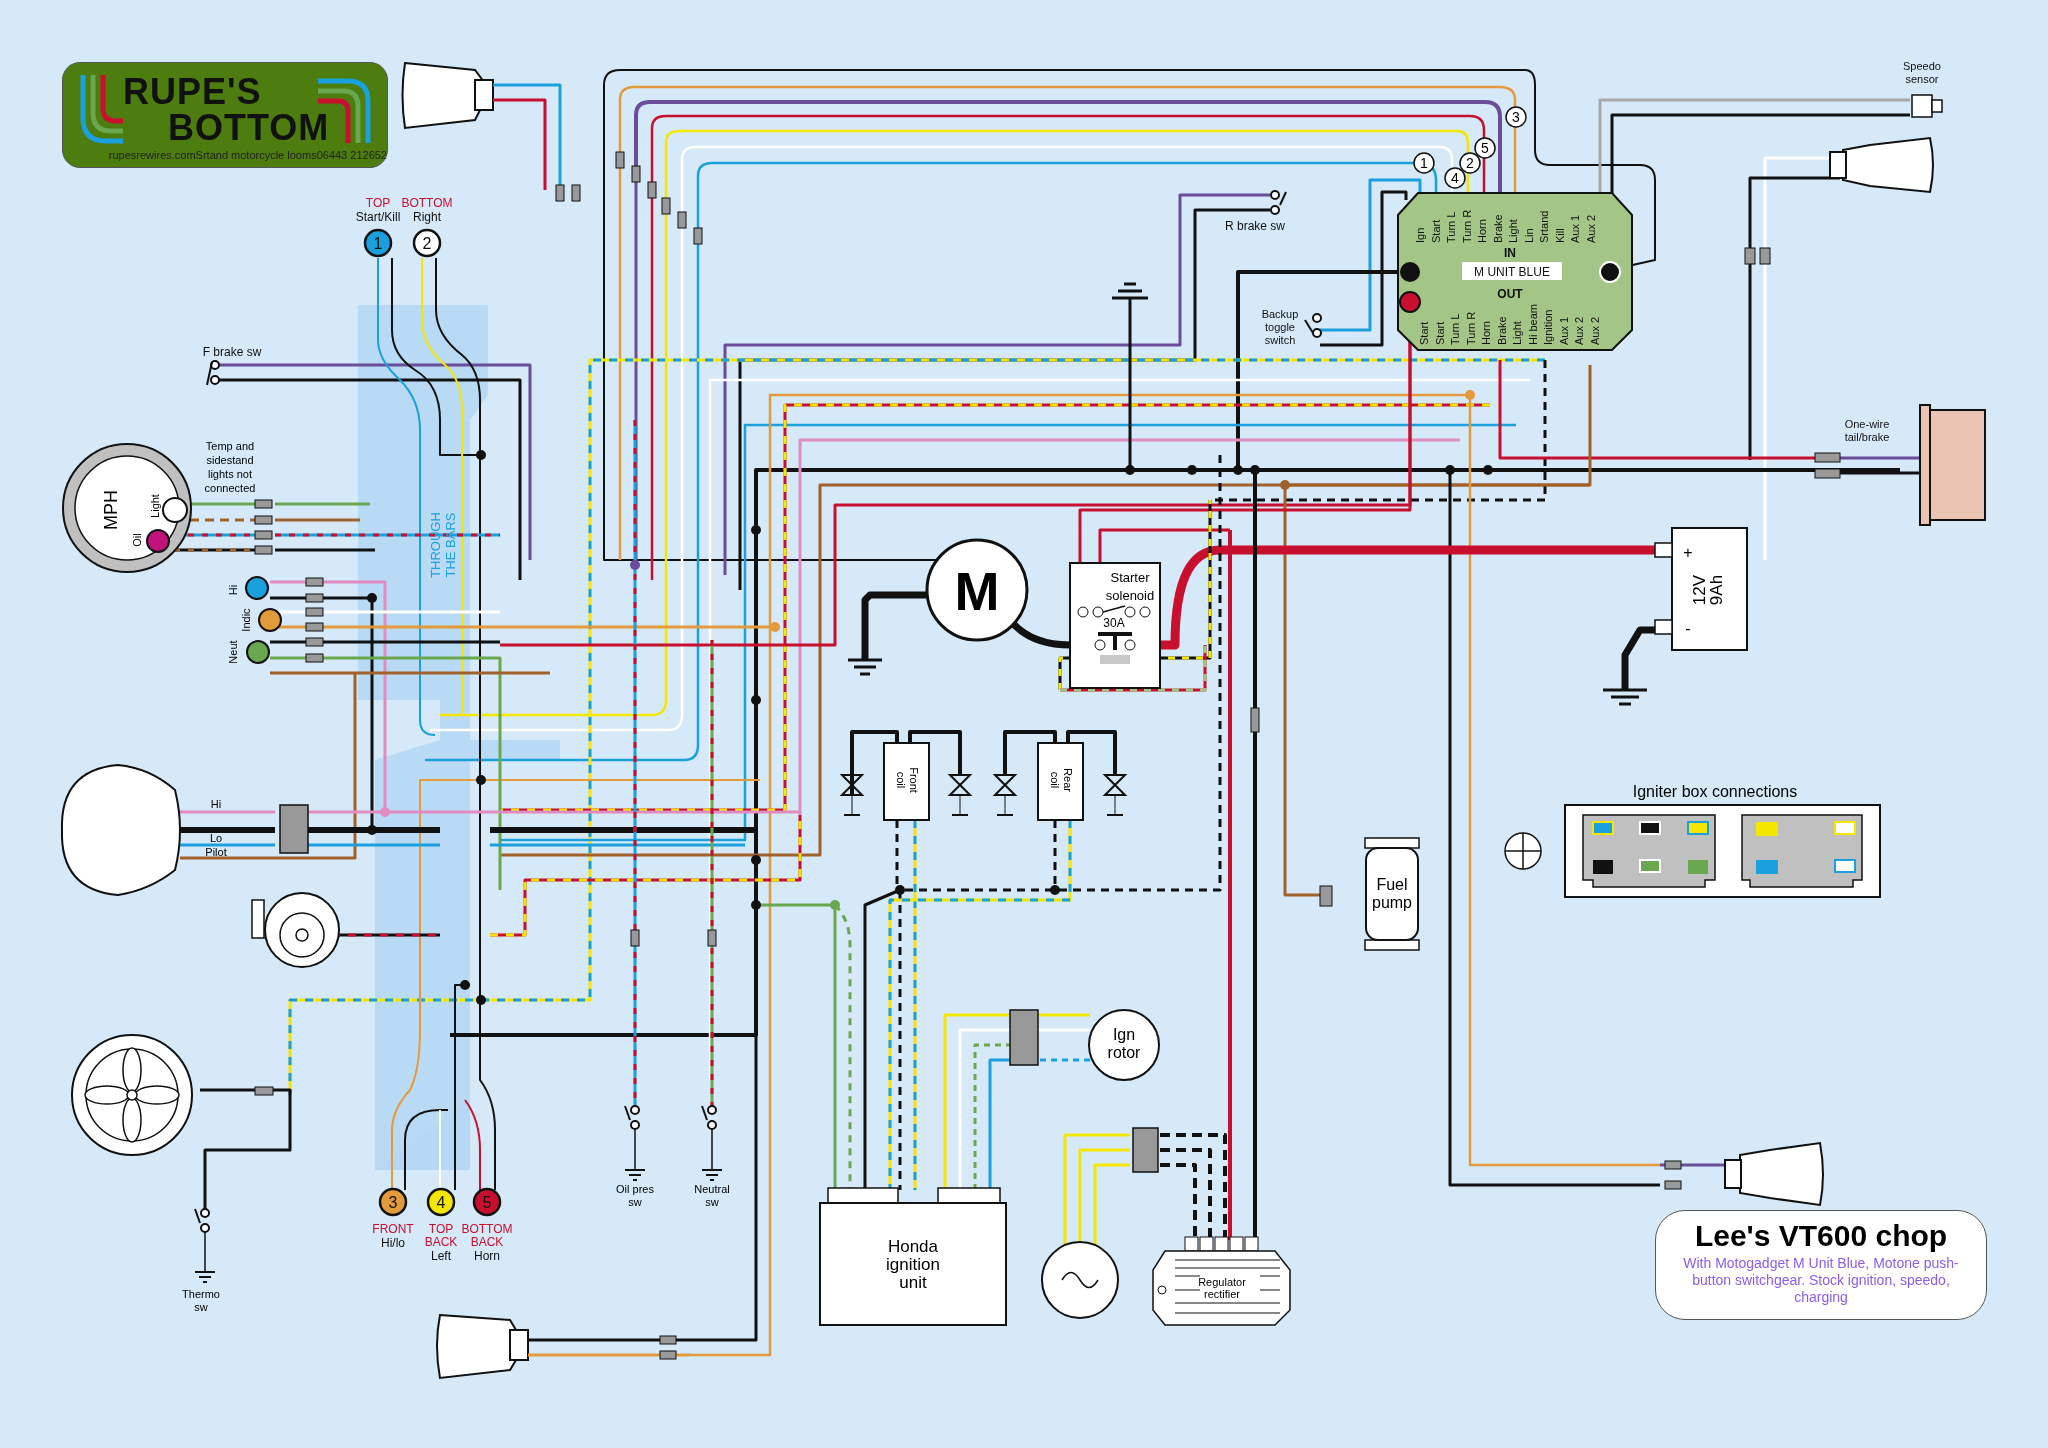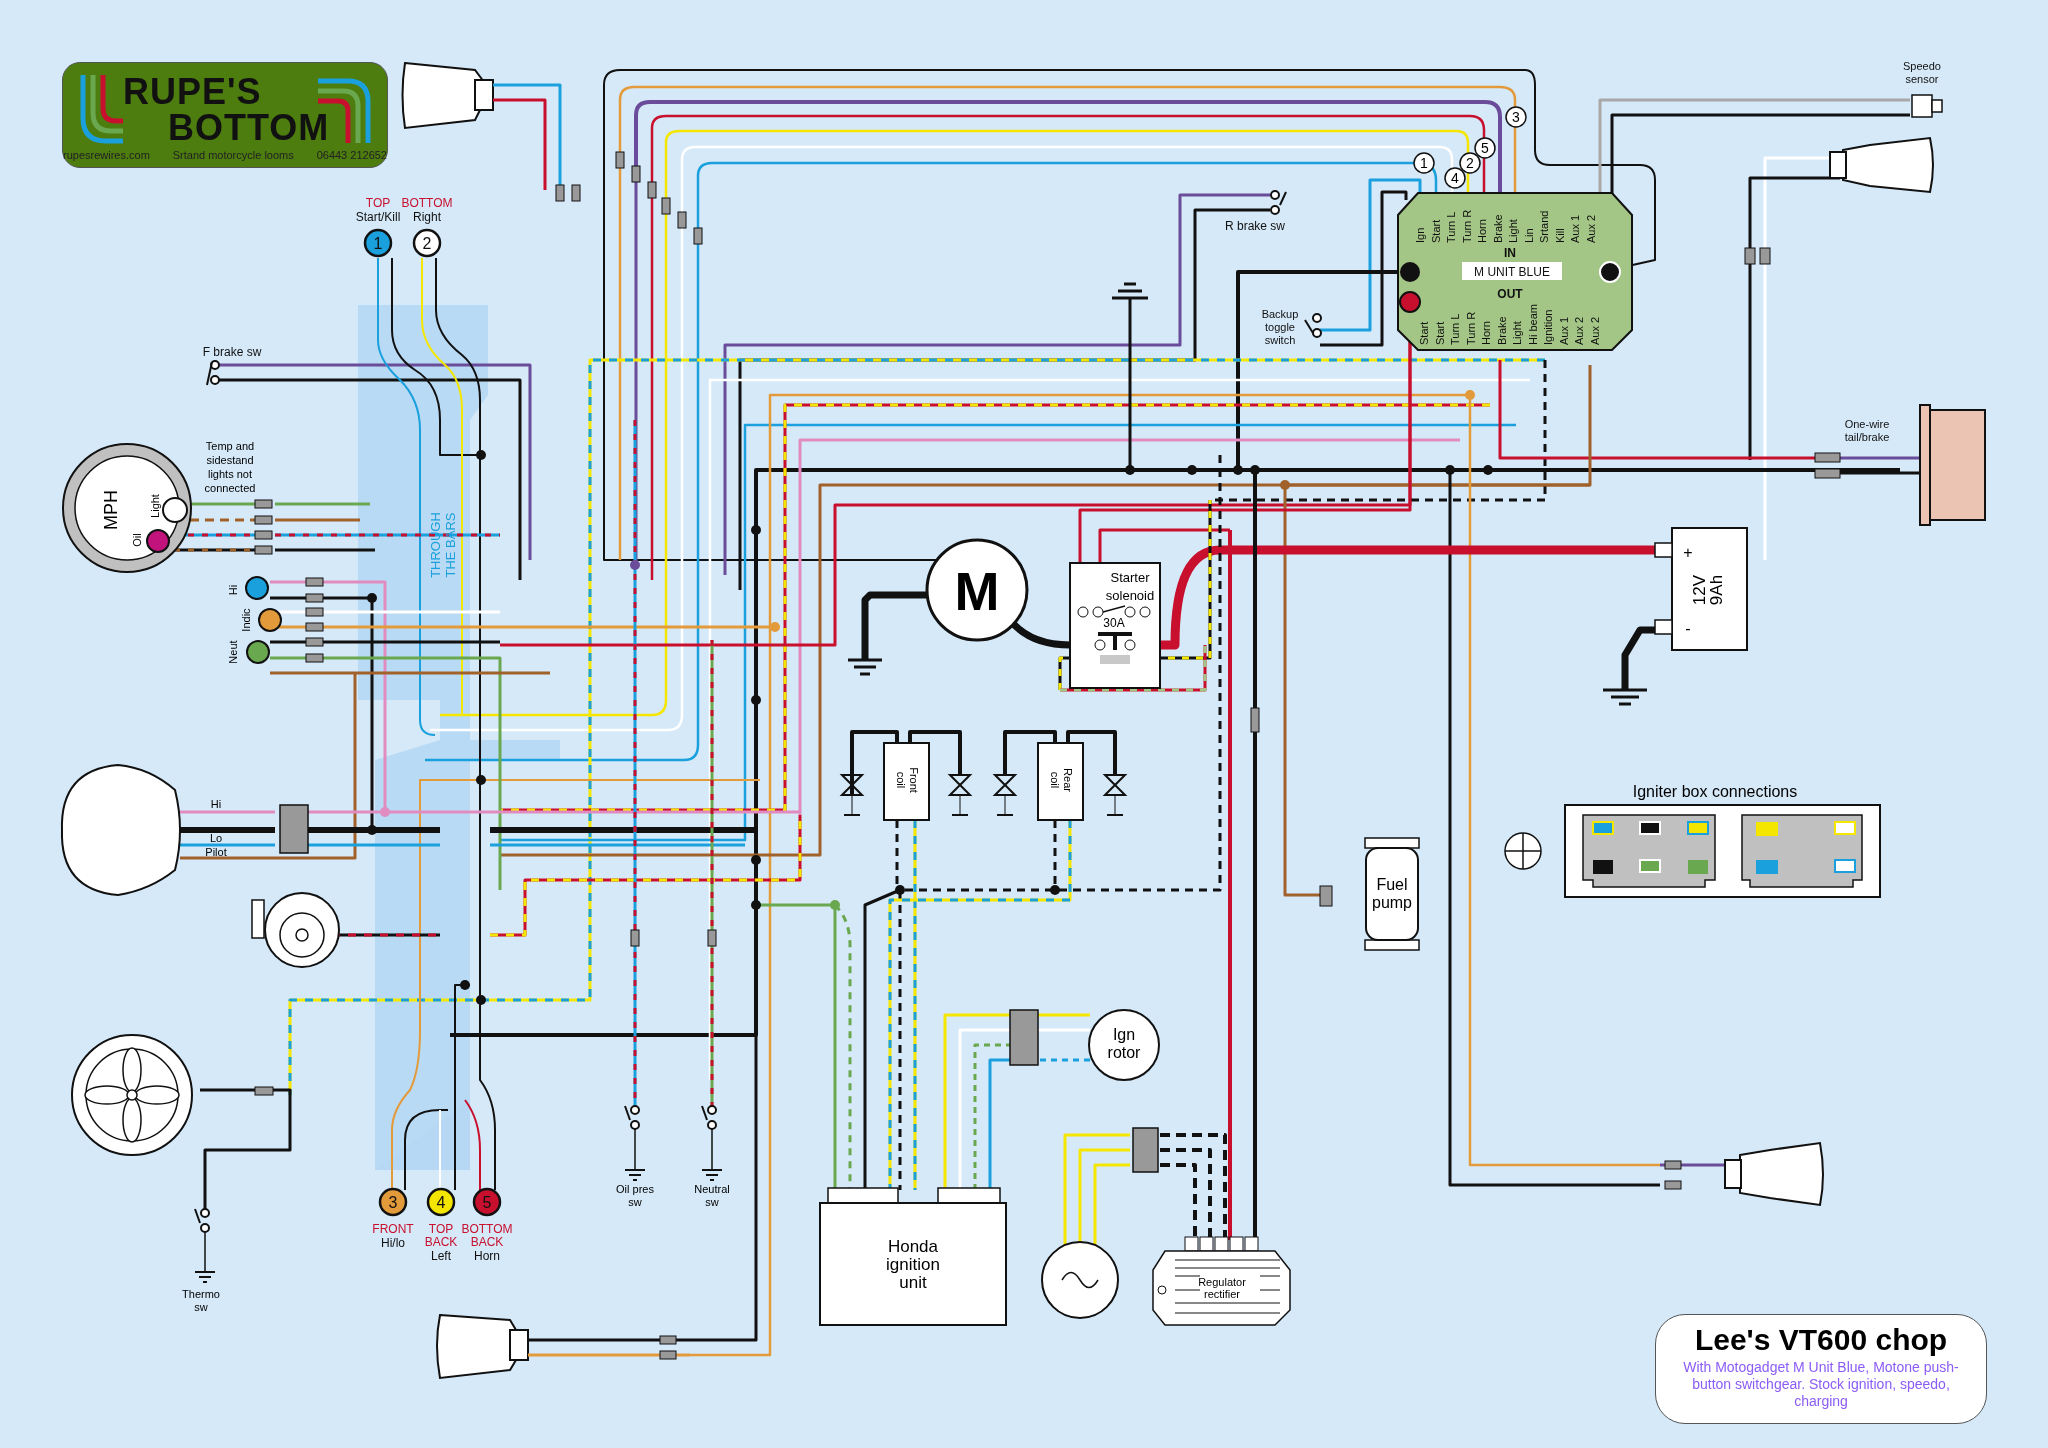--- a/index.html
+++ b/index.html
@@ -3,22 +3,22 @@
 <meta charset="utf-8">
 <style>
   html,body{margin:0;padding:0;}
   body{width:2048px;height:1448px;background:#d6e9f8;overflow:hidden;font-family:"Liberation Sans",sans-serif;}
   #stage{position:absolute;left:0;top:0;width:2048px;height:1448px;}
   svg text{font-family:"Liberation Sans",sans-serif;}
   .lbl{font-size:12px;fill:#111;}
   .red{fill:#c8102e;}
   .logo-box{position:absolute;left:62px;top:62px;width:324px;height:104px;background:#4d7c0f;border:1.5px solid #555;border-radius:18px;}
   .logo-t{position:absolute;font-family:"Liberation Sans",sans-serif;font-weight:900;color:#111;letter-spacing:1px;}
-  .logo-sub{position:absolute;left:0;right:0;bottom:6px;display:flex;justify-content:space-between;font-size:11px;color:#222;}
-  .title-box{position:absolute;left:1655px;top:1314px;width:330px;height:108px;background:#fff;border:1.5px solid #555;border-radius:30px;text-align:center;}
+  .logo-sub{position:absolute;left:0;right:0;bottom:6px;display:flex;justify-content:flex-end;font-size:11px;color:#222;}
+  .title-box{position:absolute;left:1655px;top:1210px;width:330px;height:108px;background:#fff;border:1.5px solid #555;border-radius:30px;text-align:center;}
   .title-main{font-weight:bold;font-size:30px;color:#000;margin-top:8px;}
   .title-sub{font-size:14px;color:#8b5cf6;line-height:17px;padding:2px 14px 0;}
 </style>
 </head>
 <body>
 
 <div id="stage">
 
 <svg width="2048" height="1448" viewBox="0 0 2048 1448" xmlns="http://www.w3.org/2000/svg">
   <defs>

